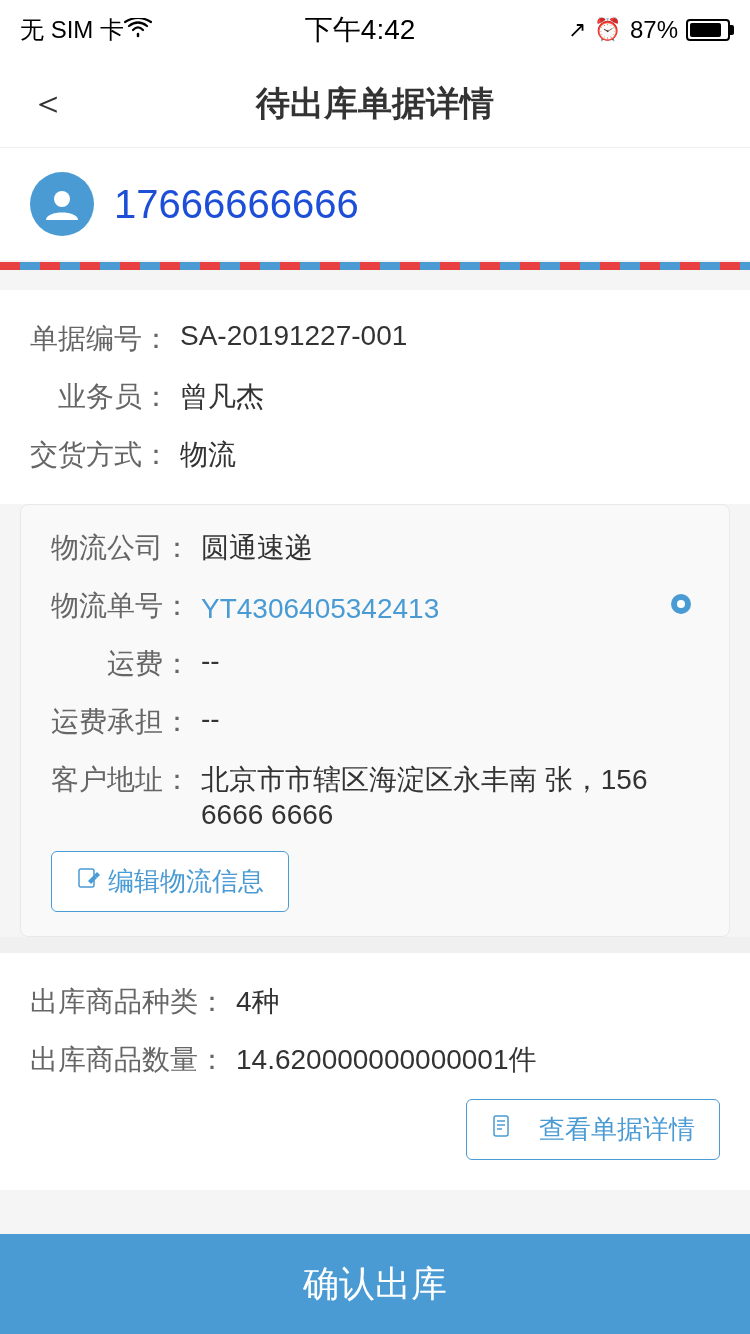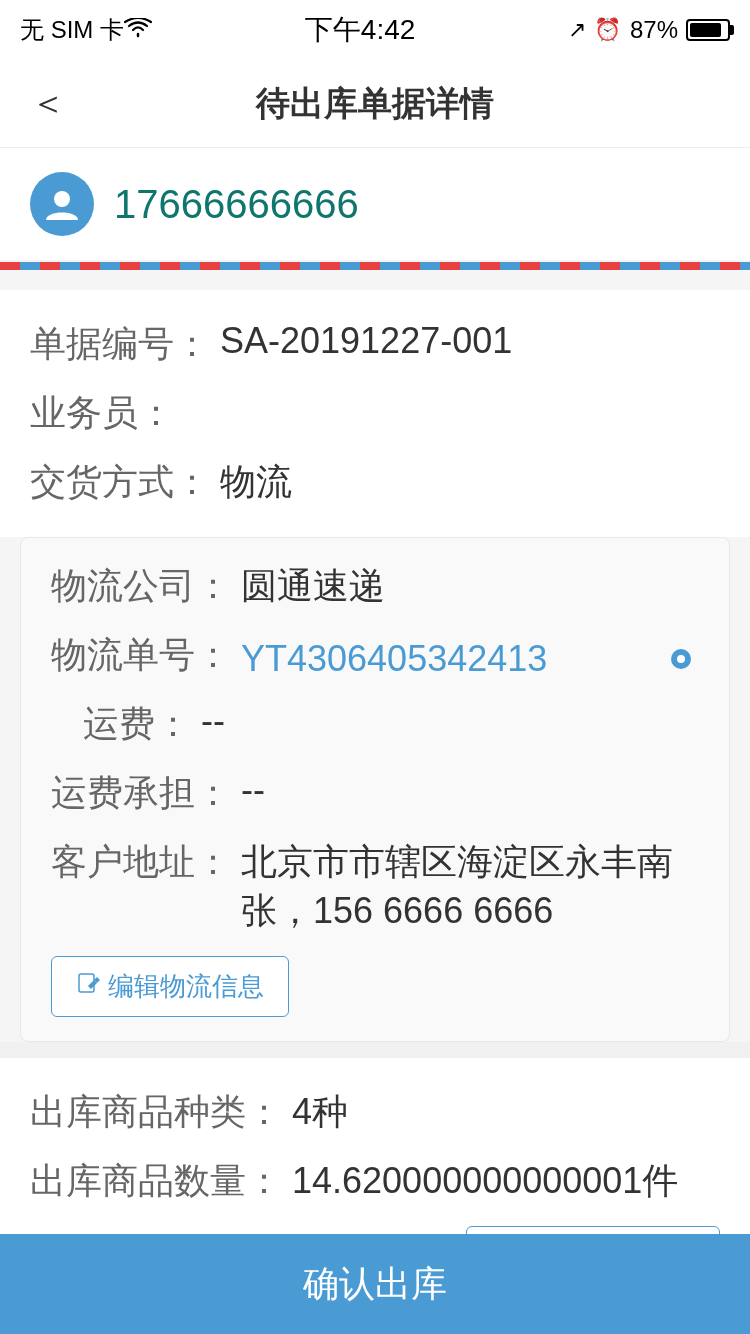--- a/index.html
+++ b/index.html
@@ -112,21 +112,21 @@
       align-items: center;
       justify-content: center;
     }
     .avatar svg {
       width: 40px;
       height: 40px;
     }
     .customer-phone {
       font-size: 40px;
       font-weight: 500;
-      color: #0f766e;
+      color: #1d4ed8;
     }
 
     
     .dashed-line {
       width: 100%;
       height: 8px;
       background: repeating-linear-gradient(
         90deg,
         #e84040 0px, #e84040 20px,
         #4a9bd4 20px, #4a9bd4 40px
@@ -137,21 +137,21 @@
     .section {
       background: #fff;
       margin: 20px 0 0 0;
       padding: 30px 30px;
     }
 
     .info-row {
       display: flex;
       align-items: flex-start;
       margin-bottom: 20px;
-      font-size: 36px;
+      font-size: 28px;
     }
     .info-row:last-child {
       margin-bottom: 0;
     }
     .info-label {
       color: #666;
       min-width: 140px;
       text-align: right;
       flex-shrink: 0;
     }
@@ -302,20 +302,21 @@
 
 <div class="dashed-line"></div>
 
 <div class="section">
   <div class="info-row">
     <span class="info-label">单据编号：</span>
     <span class="info-value">SA-20191227-001</span>
   </div>
   <div class="info-row">
     <span class="info-label">业务员：</span>
+    <span class="info-value">曾凡杰</span>
   </div>
   <div class="info-row">
     <span class="info-label">交货方式：</span>
     <span class="info-value">物流</span>
   </div>
 </div>
 
 <div class="logistics-card" style="margin: 0 20px 0 20px;">
   <div class="info-row">
     <span class="info-label">物流公司：</span>

